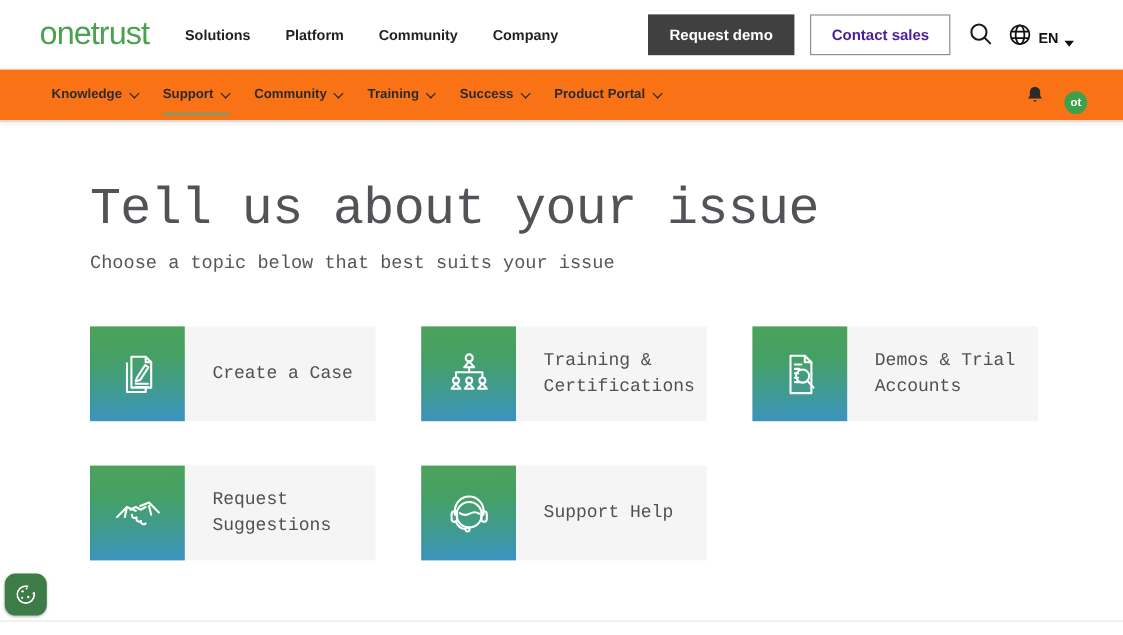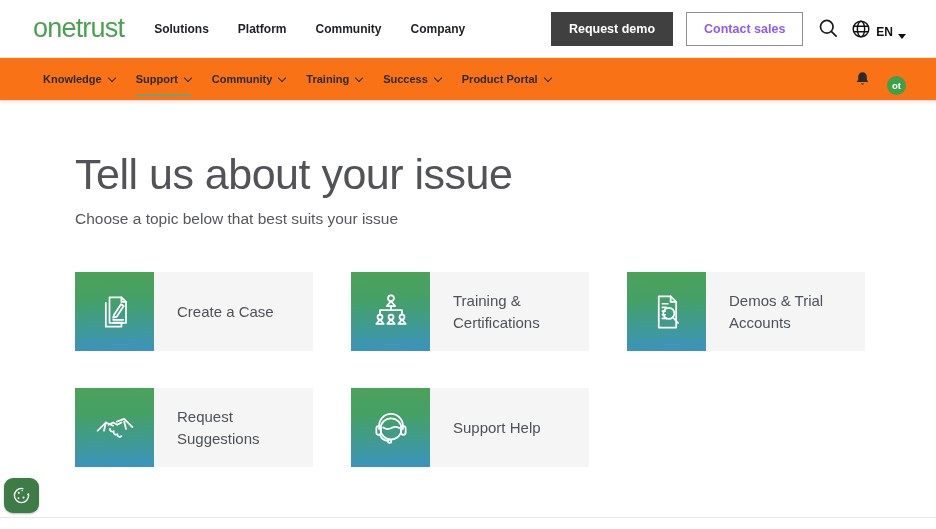--- a/index.html
+++ b/index.html
@@ -1,29 +1,29 @@
 <!DOCTYPE html>
 <html><head>
 <meta charset="utf-8">
 <style>
   * { margin:0; padding:0; box-sizing:border-box; }
   html,body { width:936px; height:529px; background:#ffffff; overflow:hidden;
     font-family:"Liberation Sans", sans-serif; -webkit-font-smoothing:antialiased; }
   .page { position:relative; width:936px; height:529px; background:#fff; }
 
   
-  .header { height:58px; display:flex; align-items:center; padding:0 30px 0 33px;
+  .header { height:58px; display:flex; align-items:center; padding:0 41px 0 33px;
     border-bottom:1px solid #ececec; background:#fff; }
   .logo { font-size:27px; font-weight:500; color:#4ba14f; letter-spacing:-0.8px; margin-right:30px; cursor:pointer; }
   .topnav { display:flex; align-items:center; gap:29px; }
   .topnav-item { font-size:12px; font-weight:700; color:#1f2023; cursor:pointer; }
   .header-spacer { flex:1; }
   .btn-demo { background:#404040; color:#fff; font-size:12.5px; font-weight:600;
     border:none; height:34px; padding:0 18px; cursor:pointer; font-family:inherit; }
-  .btn-contact { background:#fff; color:#8b5cf6; font-size:12.5px; font-weight:600;
+  .btn-contact { background:#fff; color:#4c1d95; font-size:12.5px; font-weight:600;
     border:1px solid #8f8f8f; height:34px; padding:0 17px; margin-left:13px; cursor:pointer; font-family:inherit; }
   .hicon { margin-left:15px; display:flex; align-items:center; cursor:pointer; }
   .lang { display:flex; align-items:flex-end; margin-left:12px; cursor:pointer; }
   .lang-label { font-size:12px; font-weight:700; color:#111; margin-left:5px; }
   .caret { width:0; height:0; border-left:4px solid transparent; border-right:4px solid transparent;
     border-top:5px solid #111; margin-left:5px; margin-top:1px; }
 
   
   .subnav { height:43px; display:flex; align-items:center; padding:0 30px 0 43px;
     background:#f97316; border-bottom:1px solid #dadada; box-shadow:0 2px 3px rgba(0,0,0,0.07);
@@ -35,21 +35,21 @@
     transform:rotate(45deg); margin-left:7px; margin-top:-3px; }
   .subnav-item.active::after { content:""; position:absolute; left:0; right:0; bottom:4px;
     height:2.5px; background:#6fa273; }
   .subnav-spacer { flex:1; }
   .bell { margin-right:17px; display:flex; align-items:center; cursor:pointer; }
   .avatar { width:19px; height:19px; border-radius:50%; background:#3fa04c; color:#fff;
     font-size:9.5px; font-weight:700; display:flex; align-items:center; justify-content:center;
     cursor:pointer;margin-top:12px; }
 
   
-  .main { padding:49px 16px 0 75px; }
+  .main { padding:49px 16px 0 75px;font-family:Liberation Mono, monospace; }
   .page-title { font-size:43px; font-weight:300; color:#525357; letter-spacing:-0.5px; }
   .page-subtitle { margin-top:11px; font-size:15.5px; color:#56575b; }
 
   .cards { margin-top:44px; width:792px; display:flex; flex-wrap:wrap; column-gap:38px; row-gap:37px; }
   .card { width:238px; height:79px; display:flex; background:#f5f5f5; cursor:pointer; }
   .tile { width:79px; height:79px; flex:none; display:flex; align-items:center; justify-content:center;
     background:linear-gradient(178deg, #4ca25a 0%, #45a066 35%, #3f9a95 70%, #3b93c0 100%); }
   .card-label { flex:1; display:flex; align-items:center; padding:0 8px 0 23px;
     font-size:15px; color:#4e5256; line-height:1.45; }
 

